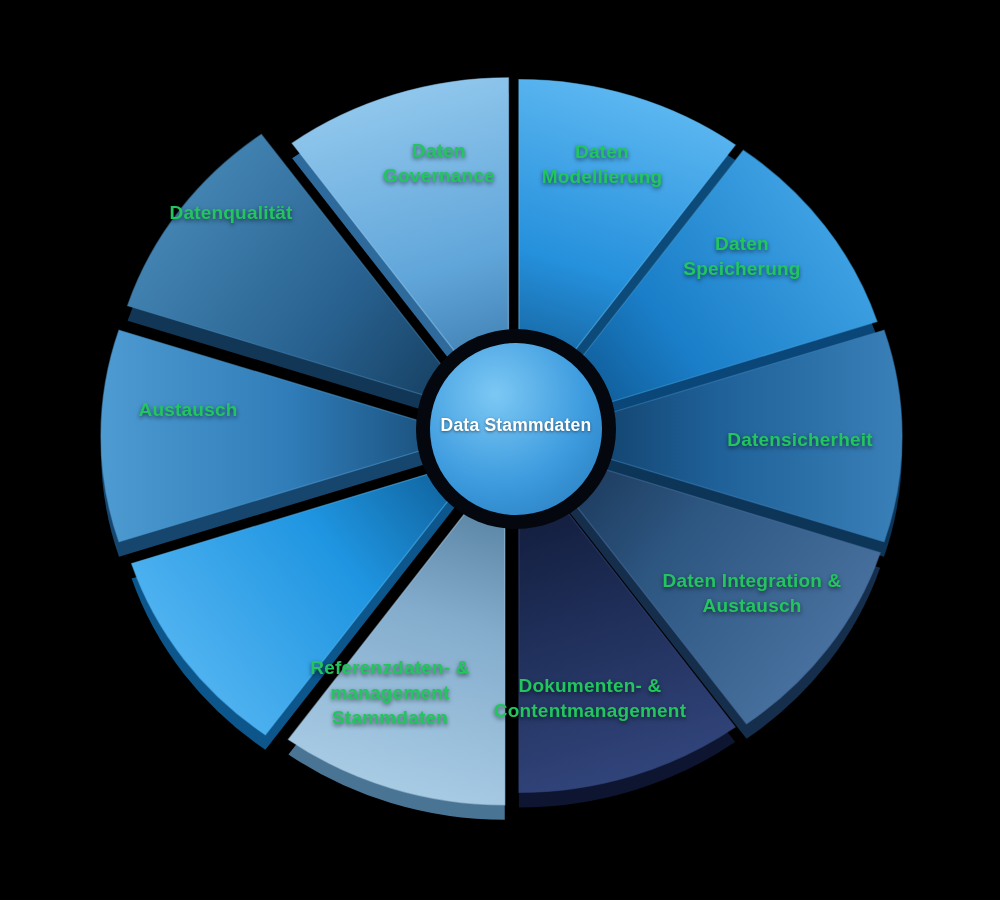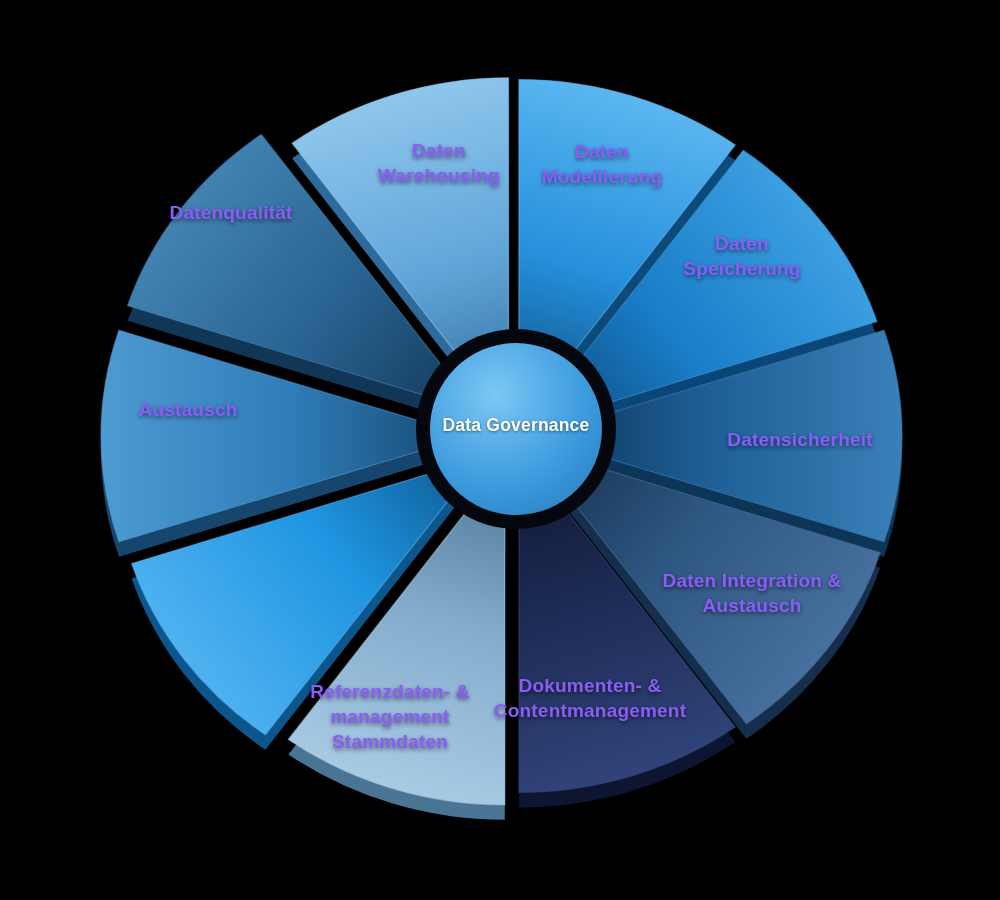--- a/index.html
+++ b/index.html
@@ -25,21 +25,21 @@
     left: 0;
     top: 0;
     width: 100%;
     height: 100%;
     pointer-events: none;
   }
   .seg-label {
     position: absolute;
     transform: translate(-50%, -50%);
     text-align: center;
-    color: #8b5cf6;
+    color: #22c55e;
     font-weight: 700;
     font-size: 19px;
     line-height: 25px;
     white-space: nowrap;
     text-shadow: 0 2px 4px rgba(0,0,0,0.55);
     letter-spacing: 0.2px;
   }
   .center-label {
     position: absolute;
     transform: translate(-50%, -50%);
@@ -134,49 +134,49 @@
         <path d="M -9.27 28.53 L -9.27 396.53 A 368 368 0 0 1 -225.58 326.25 Z" fill="url(#sg5)" stroke="#A8CBE4" stroke-opacity="0.55" stroke-width="1.4"></path>
         <path d="M -32.36 23.51 L -248.67 321.23 A 368 368 0 0 1 -382.35 137.23 Z" fill="url(#sg6)" stroke="#4FB2F0" stroke-opacity="0.55" stroke-width="1.4"></path>
         <path d="M -45.00 0.00 L -394.99 113.72 A 368 368 0 0 1 -394.99 -113.72 Z" fill="url(#sg7)" stroke="#4E9BD2" stroke-opacity="0.55" stroke-width="1.4"></path>
         <path d="M -36.41 -26.45 L -386.39 -140.17 A 368 368 0 0 1 -252.71 -324.17 Z" fill="url(#sg8)" stroke="#4283B2" stroke-opacity="0.55" stroke-width="1.4"></path>
         <path d="M -5.56 -17.12 L -221.87 -314.84 A 368 368 0 0 1 -5.56 -385.12 Z" fill="url(#sg9)" stroke="#8FC6EC" stroke-opacity="0.55" stroke-width="1.4"></path>
       </g>
       <circle cx="516" cy="429" r="100" fill="#04070D"></circle>
       <circle cx="516" cy="429" r="86" fill="url(#cgrad)"></circle>
     </svg>
   <div id="labels-layer">
-    <div class="center-label" style="left: 516px; top: 425px;">Data Governance</div>
+    <div class="center-label" style="left: 516px; top: 425px;">Data Stammdaten</div>
   <div class="seg-label" style="left: 602px; top: 164px;">
         <div>Daten</div>
         <div>Modellierung</div>
       </div>
       <div class="seg-label" style="left: 742px; top: 256px;">
         <div>Daten</div>
         <div>Speicherung</div>
       </div>
       <div class="seg-label" style="left: 800px; top: 439px;">
         <div>Datensicherheit</div>
       </div>
       <div class="seg-label" style="left: 590px; top: 698px;">
         <div>Dokumenten- &amp;</div>
         <div>Contentmanagement</div>
       </div>
       <div class="seg-label" style="left: 752px; top: 593px;">
         <div>Daten Integration &amp;</div>
         <div>Austausch</div>
       </div>
-      <div class="seg-label" style="left: 390px; top: 716px;">
+      <div class="seg-label" style="left: 390px; top: 692px;">
         <div>Referenzdaten- &amp;</div>
         <div>management</div>
         <div>Stammdaten</div>
       </div>
       <div class="seg-label" style="left: 188px; top: 409px;">
         <div>Austausch</div>
       </div>
       <div class="seg-label" style="left: 231px; top: 212px;">
         <div>Datenqualität</div>
       </div>
       <div class="seg-label" style="left: 439px; top: 163px;">
         <div>Daten</div>
-        <div>Warehousing</div>
+        <div>Governance</div>
       </div>
     </div>
 </div>
 
 </body></html>

